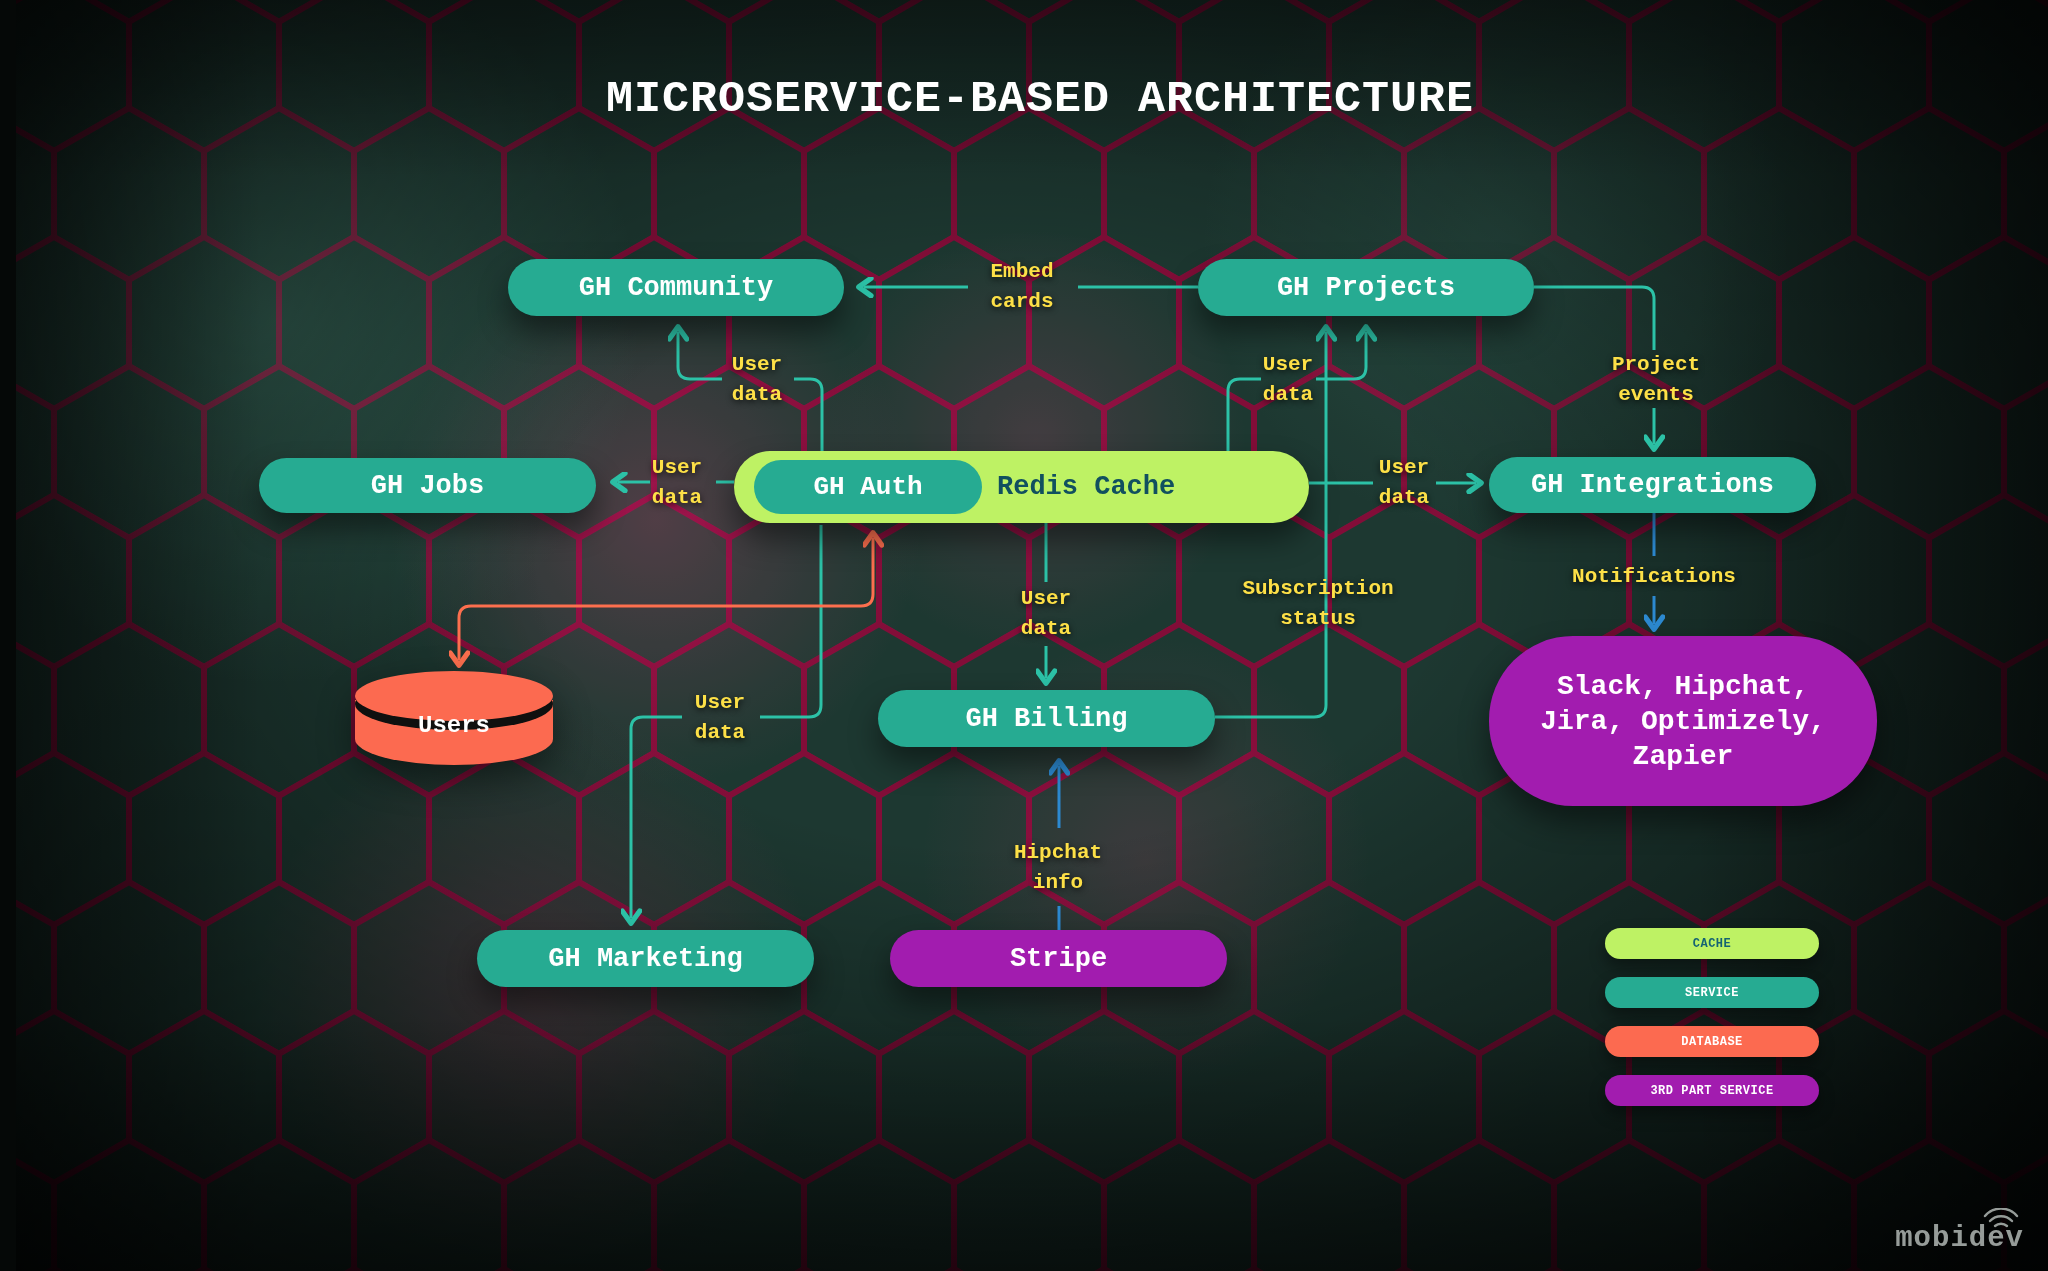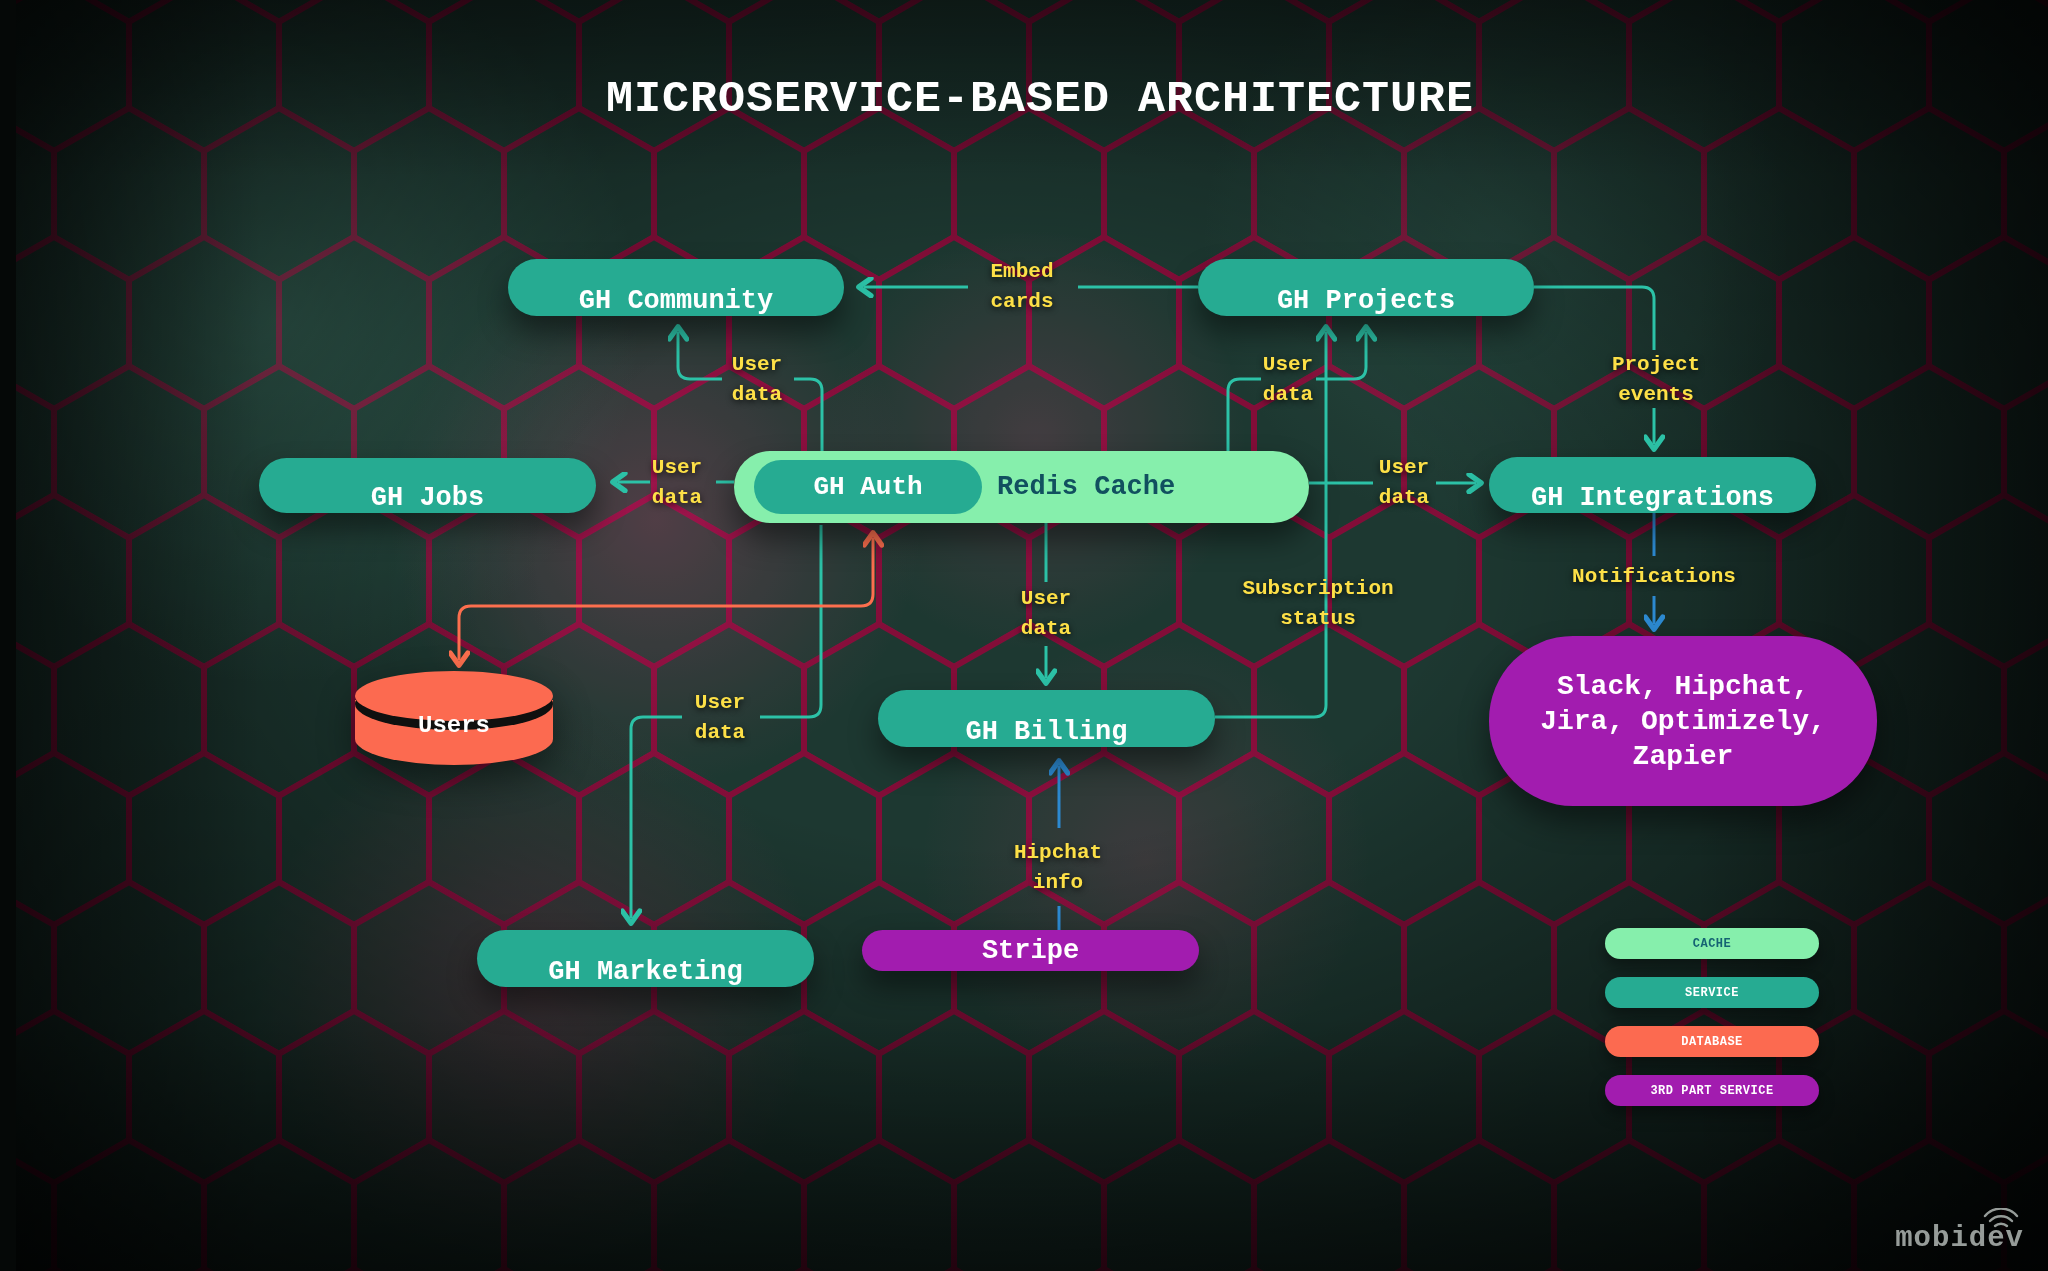--- a/index.html
+++ b/index.html
@@ -19,22 +19,22 @@
       radial-gradient(ellipse 1500px 950px at 980px 560px, rgba(0,0,0,0) 30%, rgba(0,0,0,.82) 100%),
       linear-gradient(to right, rgba(0,0,0,.45), rgba(0,0,0,0) 12%, rgba(0,0,0,0) 82%, rgba(0,0,0,.55)),
       linear-gradient(to bottom, rgba(0,0,0,.35), rgba(0,0,0,0) 14%, rgba(0,0,0,0) 80%, rgba(0,0,0,.45));}
   .layer{position:absolute;left:0;top:0;z-index:3;}
   .title{position:absolute;left:0;top:74px;width:100%;text-align:center;color:#fff;
          font-size:45px;font-weight:bold;letter-spacing:1px;z-index:5;}
   .node{position:absolute;display:flex;align-items:center;justify-content:center;
         color:#fff;font-size:27px;font-weight:bold;z-index:5;
         box-shadow:0 16px 30px rgba(0,0,0,.45);}
   .pill{border-radius:999px;}
-  .service{background:#26ab92;align-items:flex-end;}
-  .cache{background:#86efac;}
+  .service{background:#26ab92;}
+  .cache{background:#bef264;}
   .third{background:#a21caf;}
   .blob{border-radius:84px;text-align:center;line-height:1.25;font-size:28px;padding:0 28px;}
   .redis{justify-content:flex-start;}
   .redis-label{position:absolute;left:263px;right:10px;color:#11505f;}
   .auth-pill{position:absolute;left:20px;top:9px;width:228px;height:54px;border-radius:999px;
              background:#26ab92;display:flex;align-items:center;justify-content:center;
              font-size:26px;color:#fff;}
   .edge-label{position:absolute;transform:translate(-50%,-50%);text-align:center;color:#fde047;
               font-size:21px;font-weight:bold;line-height:1.45;z-index:6;
               text-shadow:0 2px 6px rgba(0,0,0,.75);}
@@ -161,21 +161,21 @@
     </svg>
     <div class="users-label">Users</div>
   </div>
 
   <div class="node pill service" style="left:862px;top:690px;width:337px;height:57px;">
     <span>GH Billing</span>
   </div>
   <div class="node pill service" style="left:461px;top:930px;width:337px;height:57px;">
     <span>GH Marketing</span>
   </div>
-  <div class="node pill third" style="left:846px;top:930px;width:337px;height:41px;">
+  <div class="node pill third" style="left:874px;top:930px;width:337px;height:57px;">
     <span>Stripe</span>
   </div>
 
   <div class="edge-label" style="left:1006px;top:287px;width:100px;">Embed cards</div>
   <div class="edge-label" style="left:741px;top:380px;width:84px;">User data</div>
   <div class="edge-label" style="left:661px;top:483px;width:84px;">User data</div>
   <div class="edge-label" style="left:1272px;top:380px;width:84px;">User data</div>
   <div class="edge-label" style="left:1388px;top:483px;width:84px;">User data</div>
   <div class="edge-label" style="left:1302px;top:604px;width:170px;">Subscription status</div>
   <div class="edge-label" style="left:1640px;top:380px;width:110px;">Project events</div>

